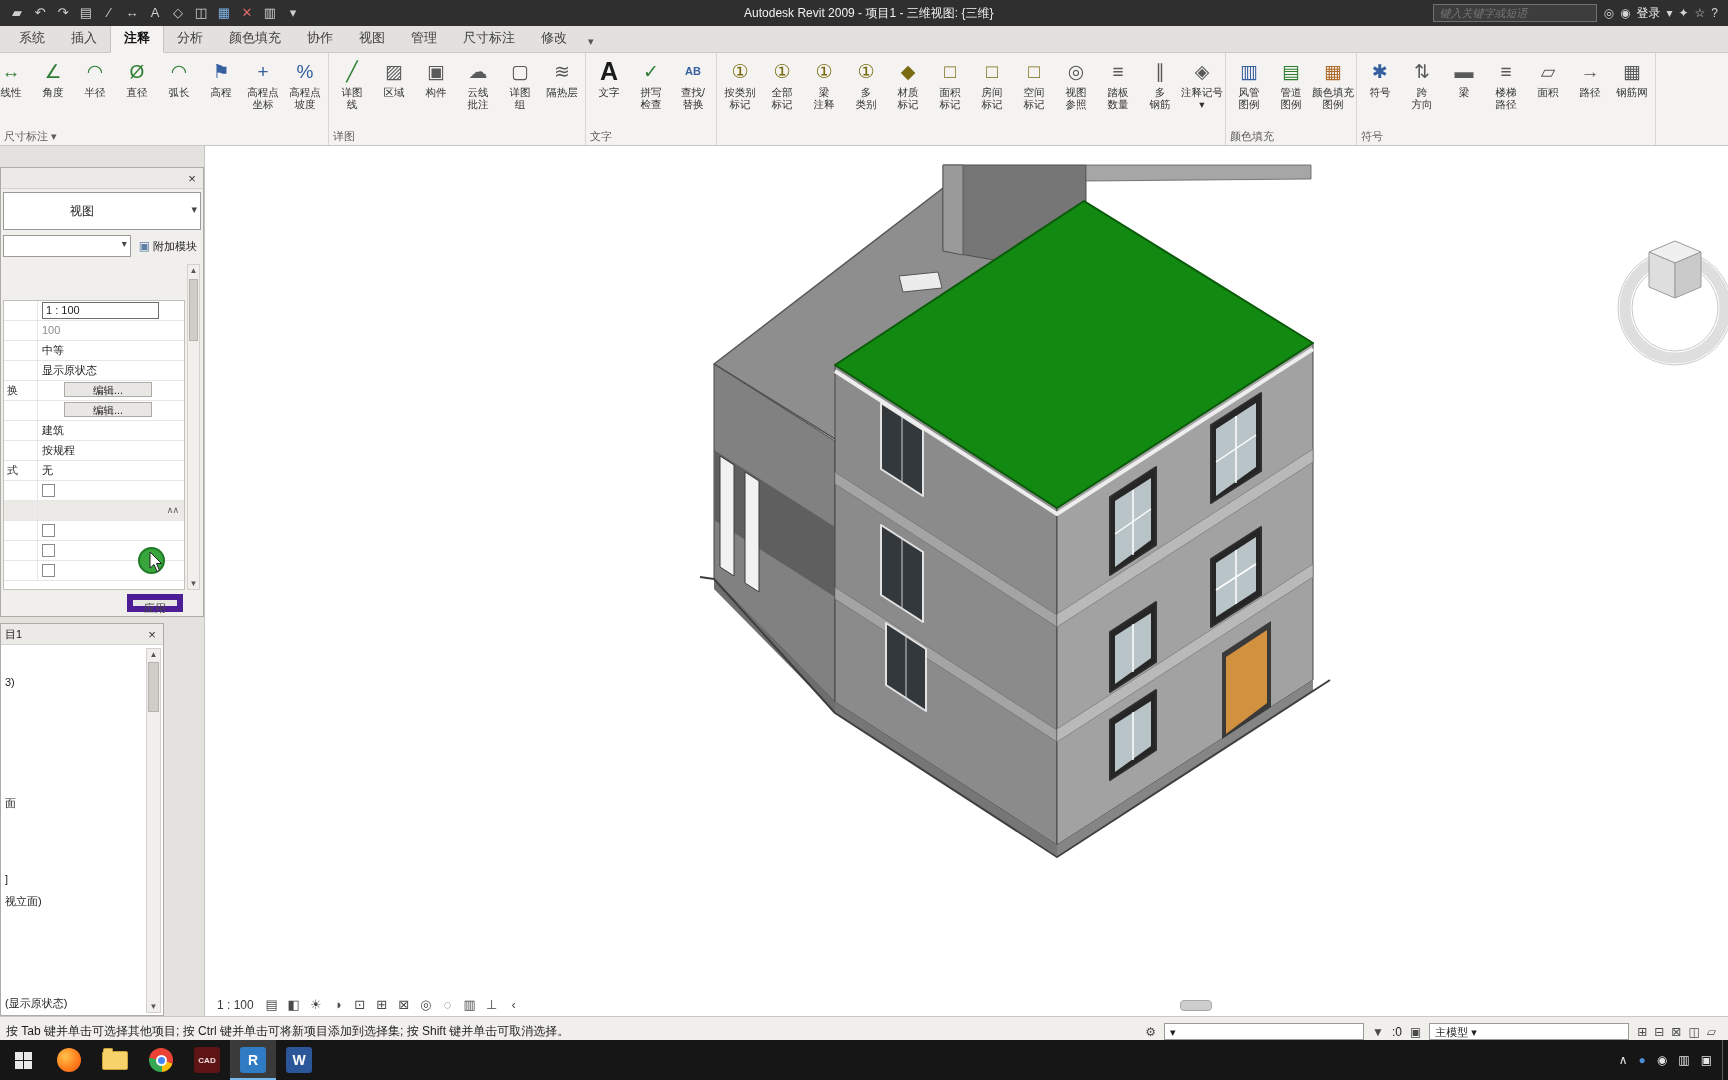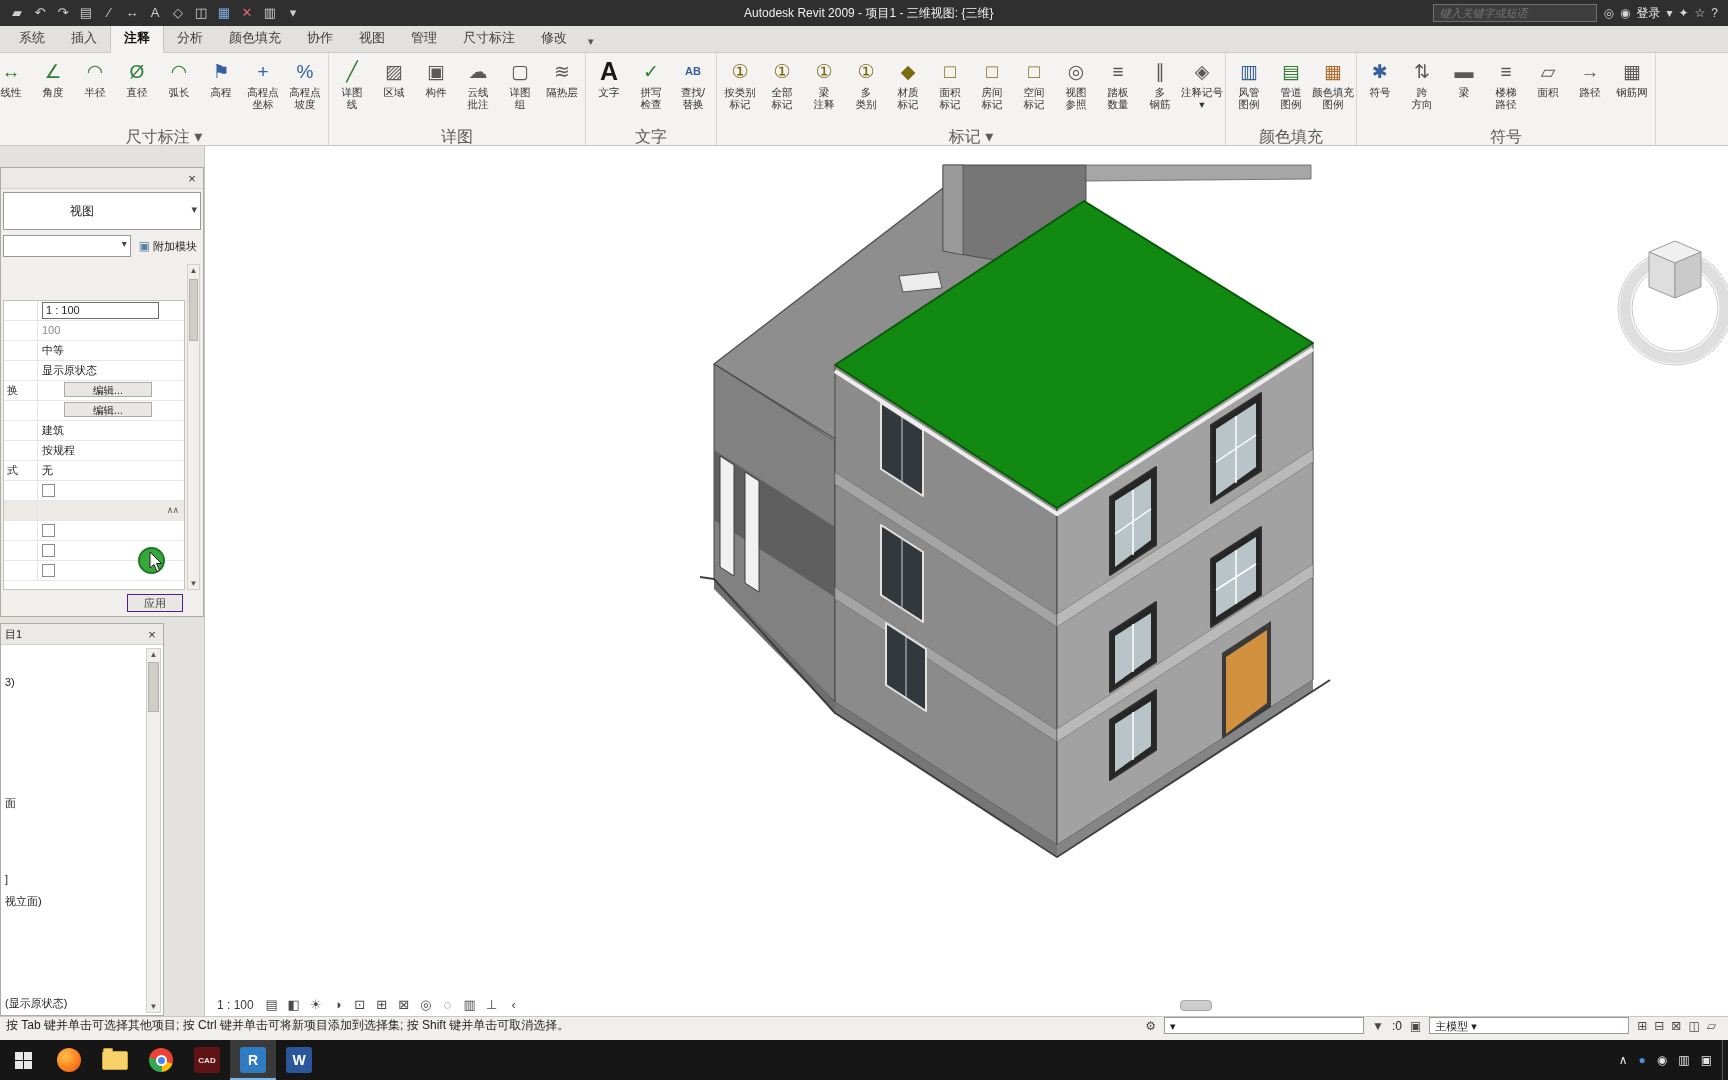--- a/index.html
+++ b/index.html
@@ -22,21 +22,21 @@
   
   #ribbon{position:absolute;top:53px;left:0;right:0;height:92px;background:#f4f3f1;border-bottom:1px solid #c9c7c2;display:flex;z-index:18;}
   .rpanel{display:flex;flex-direction:column;border-right:1px solid #d8d6d1;}
   .rtools{flex:1;display:flex;align-items:flex-start;padding:2px 2px 0;}
   .rtool{width:42px;display:flex;flex-direction:column;align-items:center;padding-top:3px;cursor:default;}
   .rpanel:first-child .rtool:first-child{margin-left:-12px;}
   .rtool .ic{width:28px;height:27px;font-size:19px;line-height:27px;text-align:center;}
   .rtool .ic.txt{font-size:11px;font-weight:bold;}
   .rtool .ic.big{font-size:25px;font-weight:bold;}
   .rtool .lb{font-size:10.5px;line-height:12px;text-align:center;white-space:pre-line;color:#333;margin-top:1px;}
-  .plabel{height:17px;font-size:16px;color:#5c5c5c;text-align:center;line-height:17px;white-space:nowrap;padding:0 4px;}
+  .plabel{height:17px;font-size:11px;color:#5c5c5c;text-align:left;line-height:17px;white-space:nowrap;padding:0 4px;}
   
   #main{position:absolute;top:145px;left:0;right:0;bottom:64px;}
   #leftcol{position:absolute;left:0;top:0;width:204px;height:100%;background:#e4e2de;}
   
   #props{position:absolute;left:0;top:22px;width:204px;height:450px;background:#f0efec;border:1px solid #aeaca7;box-sizing:border-box;}
   .phead{height:20px;display:flex;align-items:center;justify-content:flex-end;padding:0 4px;background:#eceae6;border-bottom:1px solid #d5d3cf;}
   .xbtn{font-size:13px;color:#333;width:14px;text-align:center;cursor:default;}
   .typesel{margin:3px 2px 0;height:38px;background:#fff;border:1px solid #9a9a9a;position:relative;font-size:12px;color:#222;display:flex;align-items:center;padding-left:66px;box-sizing:border-box;}
   .typesel .dd{position:absolute;right:3px;top:10px;font-size:11px;color:#444;}
   .editrow{display:flex;height:22px;margin:5px 2px 0;gap:4px;}
@@ -50,38 +50,38 @@
   .pval{flex:1;font-size:11px;line-height:19px;padding-left:4px;color:#1e1e1e;position:relative;}
   .pinput{border:1px solid #6d6d6d;height:15px;line-height:15px;margin-top:1px;padding-left:3px;width:112px;background:#fff;font-size:11px;}
   .pbtn{width:88px;height:15px;margin:1px 0 0 22px;font-size:10.5px;background:#e9e7e3;border:1px solid #adaba6;color:#222;line-height:13px;}
   .pcheck{width:11px;height:11px;border:1px solid #8a8a8a;background:#fff;display:inline-block;margin-top:3px;}
   .prow.section{background:#eceae6;}
   .prow.section .pval{text-align:right;padding-right:6px;font-size:9px;color:#555;letter-spacing:-1px;}
   .dim{color:#8a8a8a;}
   .pscroll{position:absolute;right:3px;top:96px;bottom:26px;width:13px;background:#f0efec;border:1px solid #d2d0cb;box-sizing:border-box;font-size:8px;color:#555;text-align:center;}
   .pscroll .thumb{position:absolute;left:1px;right:1px;top:14px;height:60px;background:#cfcdc8;border:1px solid #b5b3ae;}
   .sarr{position:absolute;left:0;right:0;height:11px;line-height:11px;}
-  .applybtn{position:absolute;right:20px;bottom:4px;width:56px;height:18px;font-size:11px;background:#e9e7e3;border:1px solid #4c1d95;color:#444;}
+  .applybtn{position:absolute;right:20px;bottom:4px;width:56px;height:18px;font-size:11px;background:#e9e7e3;border:6px solid #4c1d95;color:#444;}
   
   #browser{position:absolute;left:0;top:478px;width:164px;bottom:0;background:#fff;border:1px solid #aeaca7;box-sizing:border-box;}
   .bhead{height:20px;display:flex;align-items:center;justify-content:space-between;background:#eceae6;border-bottom:1px solid #d5d3cf;font-size:11px;color:#222;padding:0 4px;}
   .bitems{position:absolute;left:0;right:16px;top:20px;bottom:0;overflow:hidden;}
   .bitem{position:absolute;left:4px;font-size:11px;color:#222;white-space:nowrap;}
   .bscroll{position:absolute;right:2px;top:24px;bottom:2px;width:13px;background:#f0efec;border:1px solid #d2d0cb;font-size:8px;color:#555;text-align:center;}
   .bscroll .thumb{position:absolute;left:1px;right:1px;top:13px;height:48px;background:#cfcdc8;border:1px solid #b5b3ae;}
   
   #canvas{position:absolute;left:204px;top:0;right:0;height:100%;background:#fff;overflow:hidden;border-left:1px solid #c6c4bf;}
   #model{position:absolute;left:0;top:0;}
   .watermark{position:absolute;left:4px;top:756px;font-family:"DejaVu Serif","Liberation Serif",serif;font-size:28px;font-weight:bold;color:#cc1414;letter-spacing:1px;white-space:nowrap;}
   .vcb{position:absolute;left:12px;bottom:4px;display:flex;align-items:center;gap:6px;color:#3a3a3a;}
   .vscale{font-size:12px;margin-right:4px;}
   .vci{font-size:13px;color:#4a4a4a;width:16px;text-align:center;}
   .hthumb{position:absolute;left:975px;bottom:5px;width:30px;height:9px;background:#cdcdcd;border:1px solid #a8a8a8;border-radius:4px;}
   
-  #statusbar{position:absolute;bottom:40px;left:0;right:0;height:24px;background:#f0efec;border-top:1px solid #c9c7c2;display:flex;align-items:flex-start;font-size:12px;color:#1e1e1e;padding:0 6px;box-sizing:border-box;z-index:20;}
+  #statusbar{position:absolute;bottom:40px;left:0;right:0;height:24px;background:#f0efec;border-top:1px solid #c9c7c2;display:flex;align-items:flex-end;font-size:12px;color:#1e1e1e;padding:0 6px;box-sizing:border-box;z-index:20;}
   .sb-right{margin-left:auto;display:flex;align-items:center;gap:8px;padding-right:6px;}
   .sb-combo{height:17px;background:#fff;border:1px solid #9a9a9a;position:relative;font-size:11px;line-height:16px;padding:0 16px 0 5px;box-sizing:border-box;}
   .sb-c1{width:200px;}
   .sb-c2{width:200px;}
   .sbi{font-size:12px;color:#4a4a4a;}
   .sb-icons{display:flex;gap:7px;}
   
   #taskbar{position:absolute;bottom:0;left:0;right:0;height:40px;background:#161616;display:flex;align-items:center;z-index:30;}
   .tbtn{width:46px;height:40px;display:flex;align-items:center;justify-content:center;position:relative;}
   .tbtn.active{background:#3a3a3a;box-shadow:inset 0 -2px 0 #76b9ed;}
@@ -300,21 +300,20 @@
           <div class="rtool">
             <div class="ic" style="color: rgb(90, 90, 90);">∥</div>
             <div class="lb">多
 钢筋</div>
           </div>
           <div class="rtool">
             <div class="ic" style="color: rgb(90, 90, 90);">◈</div>
             <div class="lb">注释记号 ▾</div>
           </div>
         </div>
-        <div class="plabel">标记 ▾</div>
       </div>
       <div class="rpanel">
         <div class="rtools">
           <div class="rtool">
             <div class="ic" style="color: rgb(53, 95, 158);">▥</div>
             <div class="lb">风管
 图例</div>
           </div>
           <div class="rtool">
             <div class="ic" style="color: rgb(46, 125, 50);">▤</div>

